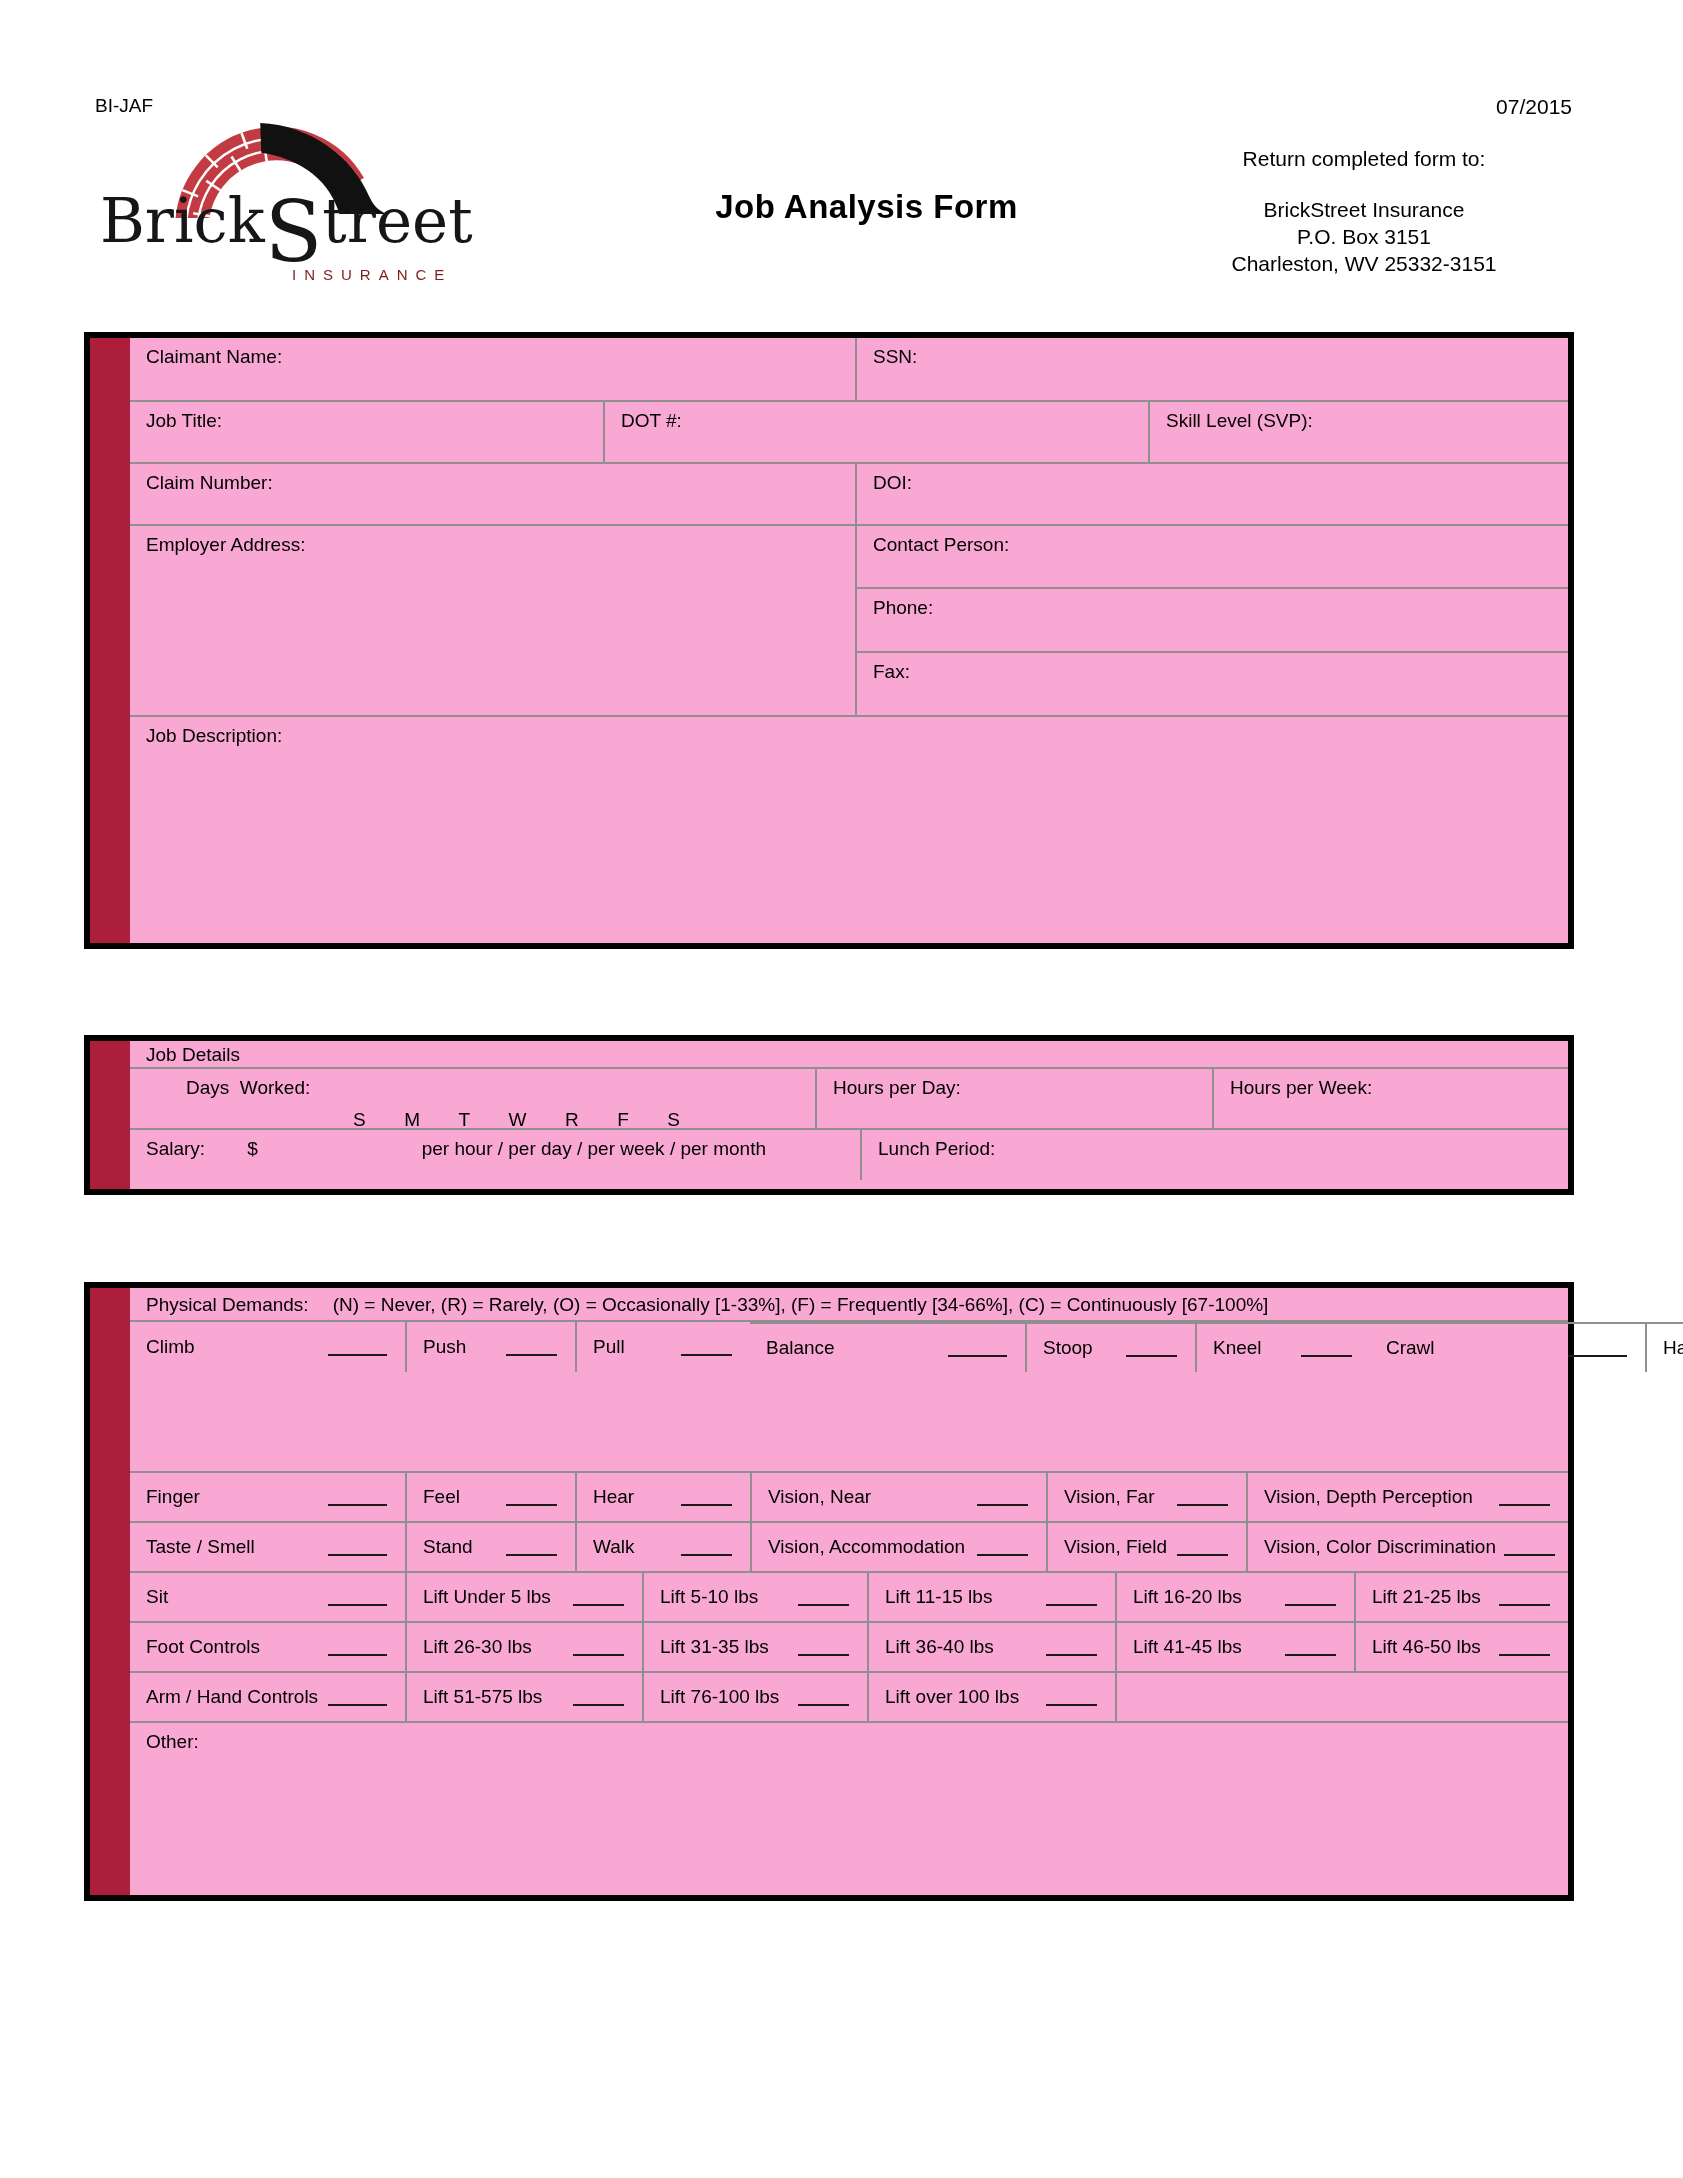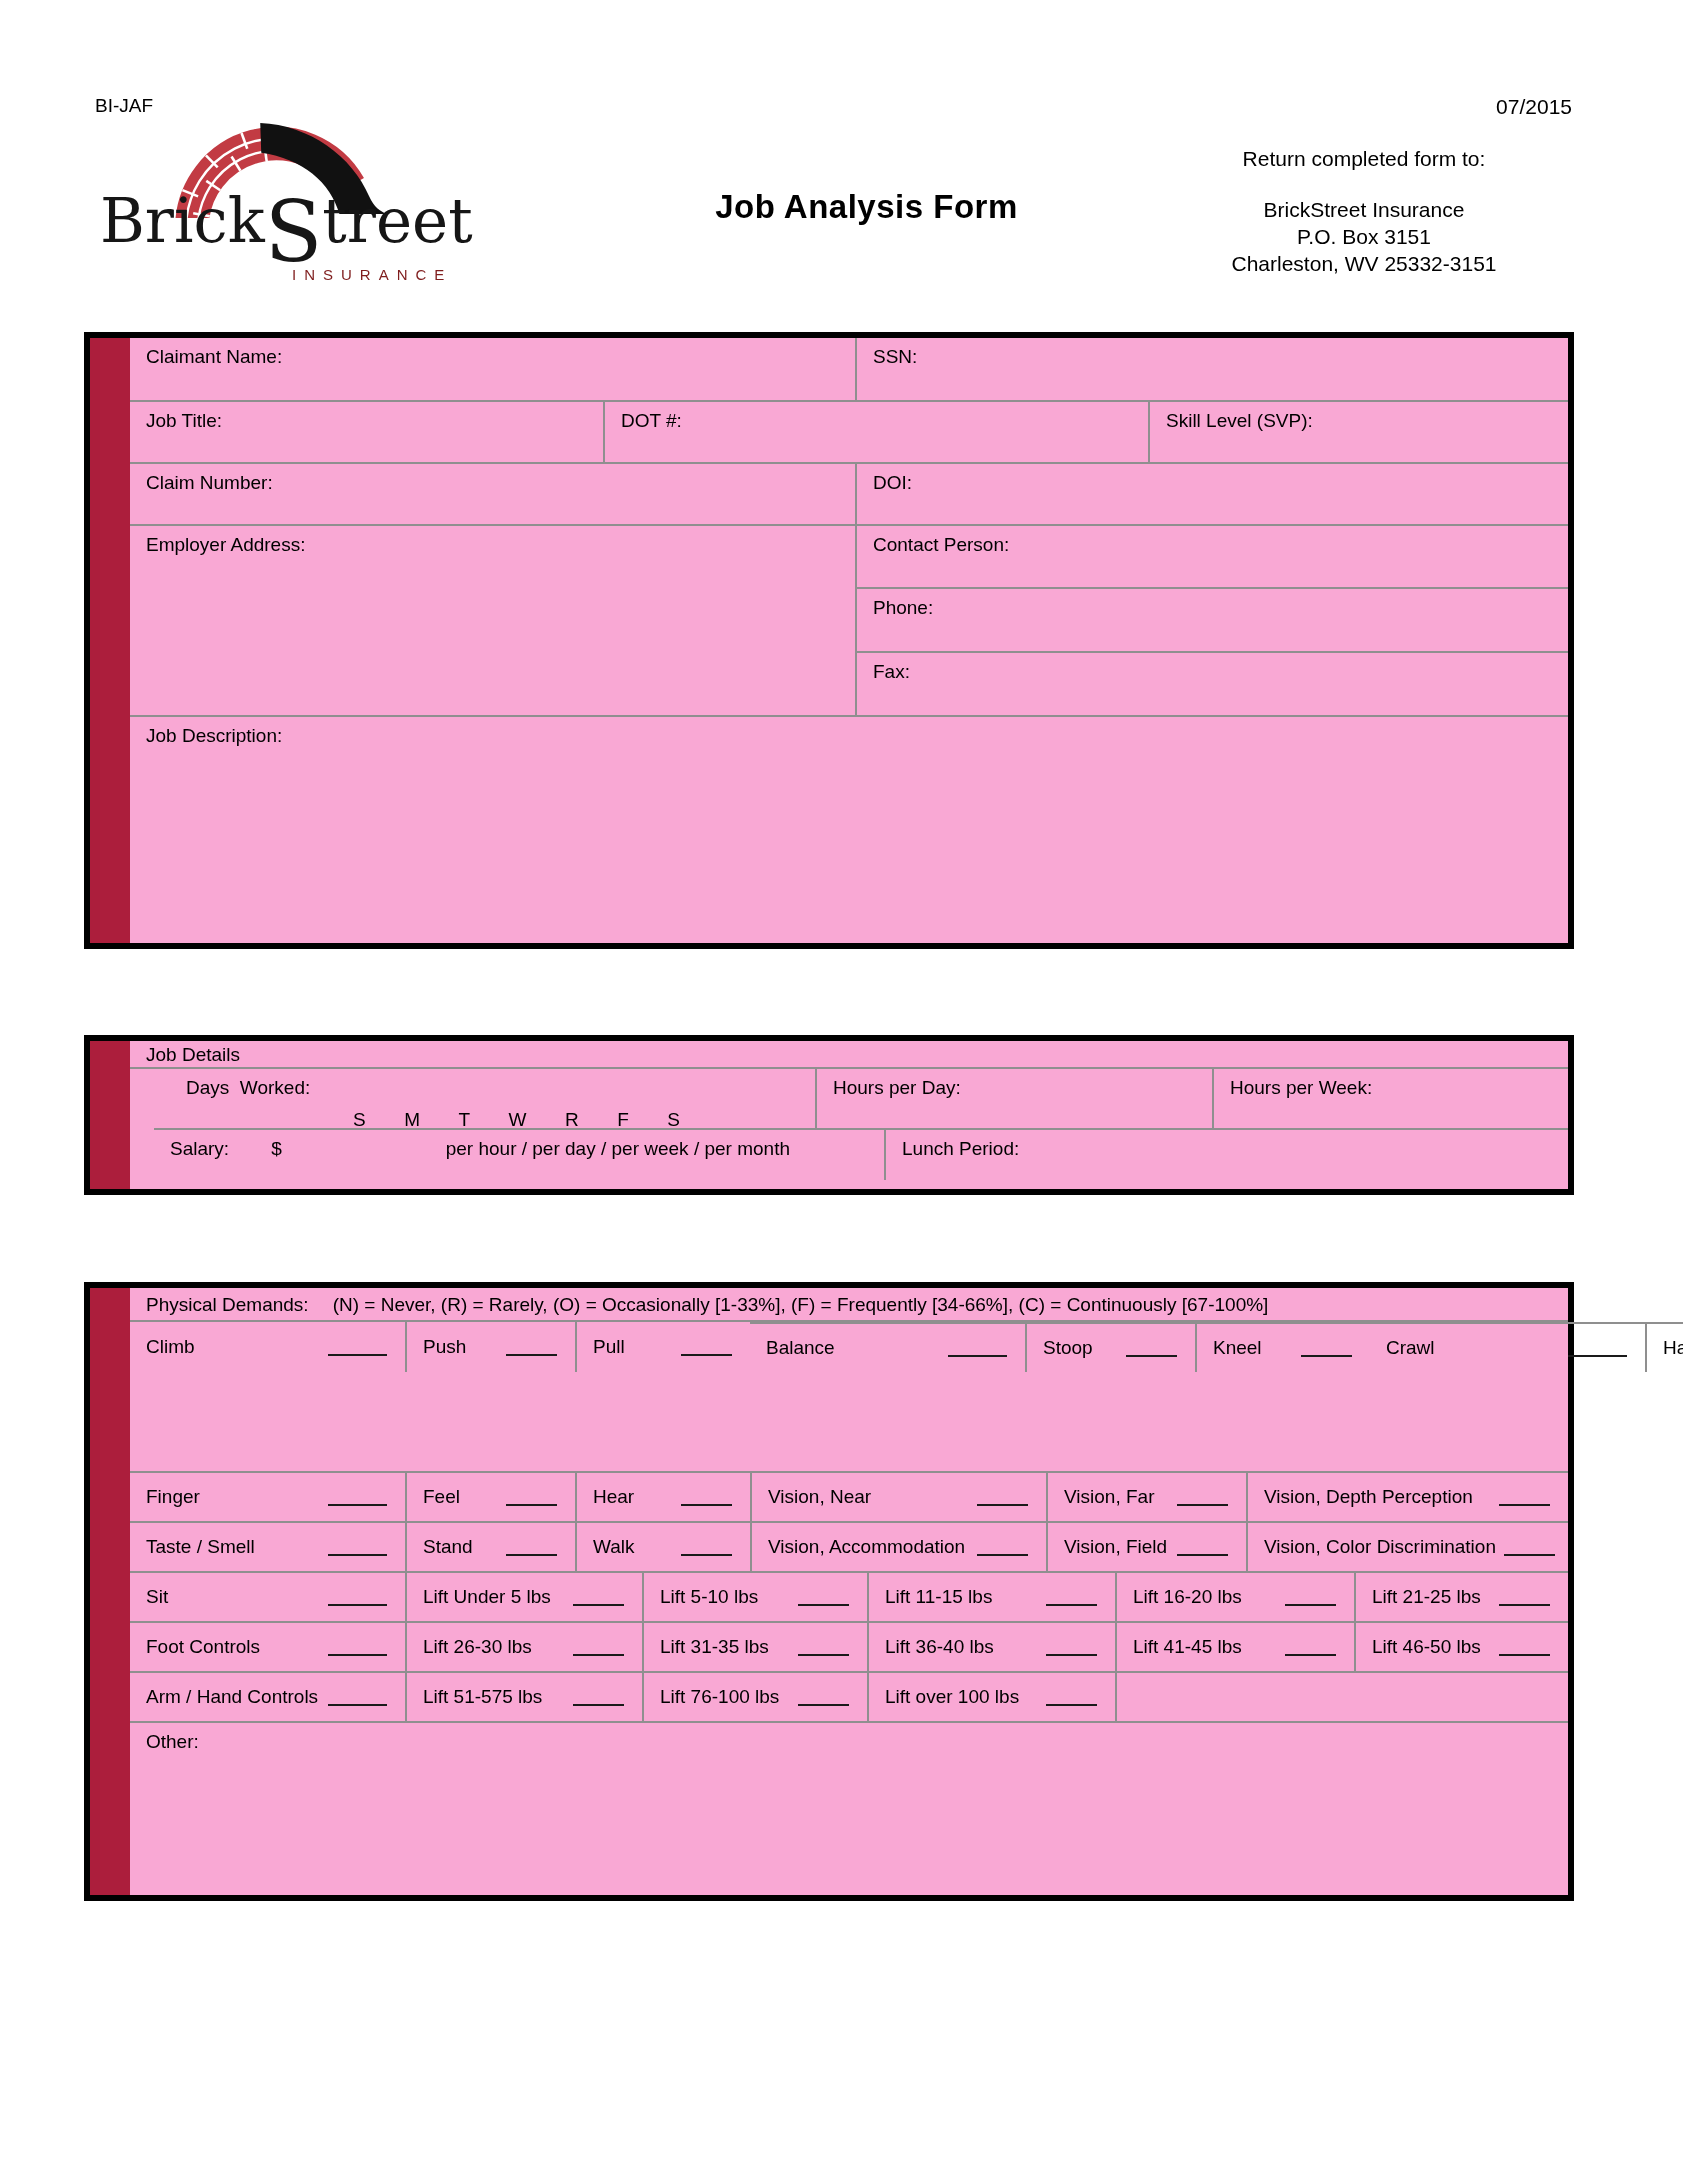--- a/index.html
+++ b/index.html
@@ -48,21 +48,21 @@
   .r5{height:116px;}
   .r6{height:111px;}
 
   
   .jdh{height:26px;}
   .jdh .padlbl{padding-top:3px;}
   .jdr1{height:61px;padding-left:40px;}
   .c651{flex:0 0 645px;position:relative;}
   .c401{flex:0 0 397px;}
   .dayrow{position:absolute;left:183px;top:40px;width:327px;display:flex;justify-content:space-between;font-size:19px;}
-  .jdr2{height:52px;margin-left:24px;}
+  .jdr2{height:52px;}
   .c737{flex:0 0 730px;display:flex;align-items:flex-start;padding:8px 94px 0 16px;}
   .sal-cur{margin-left:42px;}
   .sal-per{margin-left:auto;}
 
   
   .pdh{height:32px;display:flex;align-items:flex-start;padding:6px 0 0 16px;box-sizing:border-box;}
   .pdh .legend{margin-left:24px;}
   .rowsABC{height:149px;display:flex;}
   .leftgrid{flex:0 0 621px;display:flex;flex-direction:row;}
   .leftgrid .gr{height:50px;display:flex;box-sizing:border-box;}

